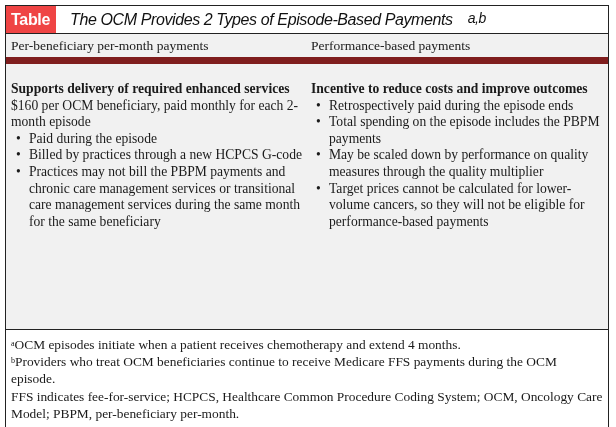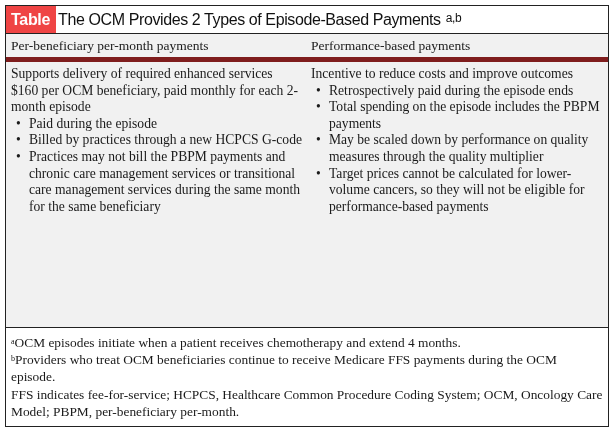--- a/index.html
+++ b/index.html
@@ -37,38 +37,39 @@
       font-weight: bold;
       font-size: 16px;
       padding: 0 6px 0 5px;
       display: flex;
       align-items: center;
       letter-spacing: -0.3px;
     }
     .title-text {
       font-family: "Liberation Sans", "DejaVu Sans", sans-serif;
       font-size: 16px;
-      padding-left: 2px;
+      padding-left: 14px;
       display: flex;
       align-items: center;
       color: #111;
       letter-spacing: -0.4px;
       white-space: nowrap;
+      font-style: italic;
     }
     .title-text sup {
-      font-size: 12px;
+      font-size: 14px;
       position: relative;
       top: -2px;
-      margin-left: 5px;
+      margin-left: 15px;
     }
     .header-row {
       display: flex;
       background: #f1f1f1;
       height: 23px;
-      border-bottom: 5px solid #7f1d1d;
+      border-bottom: 7px solid #7f1d1d;
       font-size: 13.5px;
       align-items: center;
       font-family: "Liberation Serif", "DejaVu Serif", serif;
     }
     .col-left {
       width: 305px;
       padding-left: 5px;
       box-sizing: border-box;
     }
     .col-right {
@@ -88,21 +89,22 @@
       box-sizing: border-box;
     }
     .body-row .col-left {
       padding-left: 5px;
       padding-right: 8px;
     }
     .body-row .col-right {
       padding-right: 8px;
     }
     .heading {
-      font-weight: normal;
+      font-weight: bold;
+      margin-top: 13px;
     }
     ul.bullets {
       list-style: none;
       margin: 0;
       padding: 0;
     }
     ul.bullets li {
       position: relative;
       padding-left: 18px;
     }

